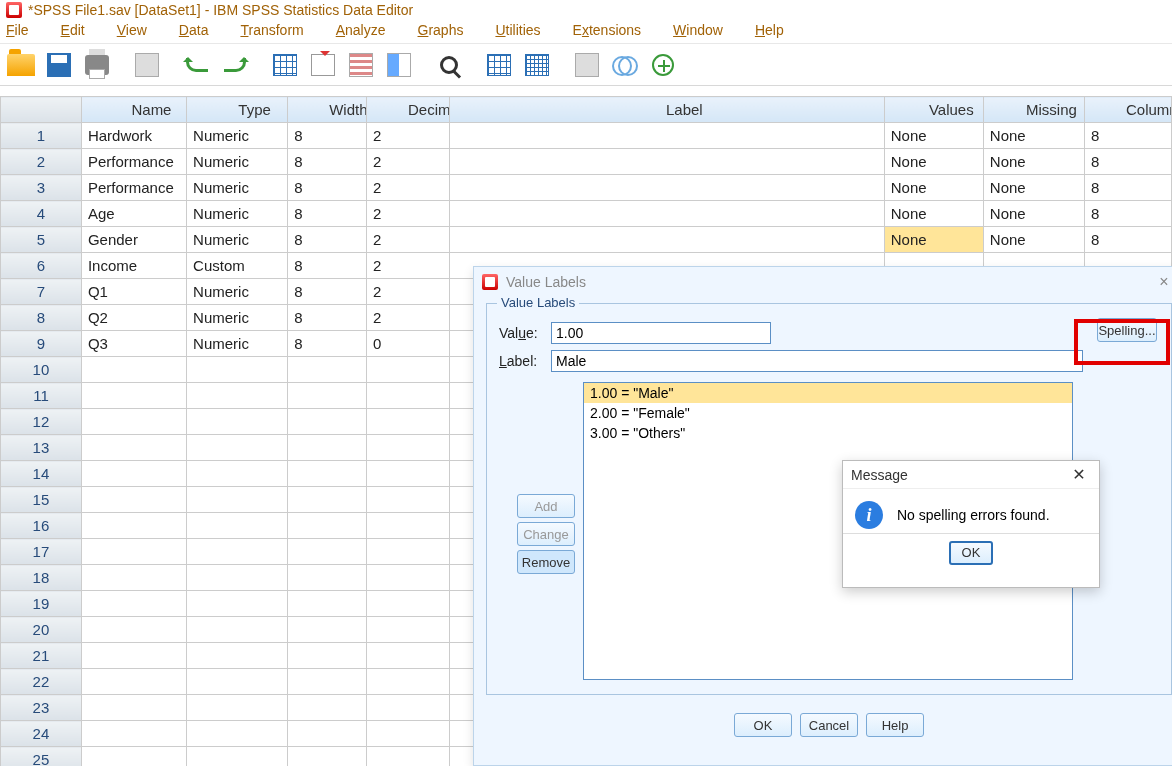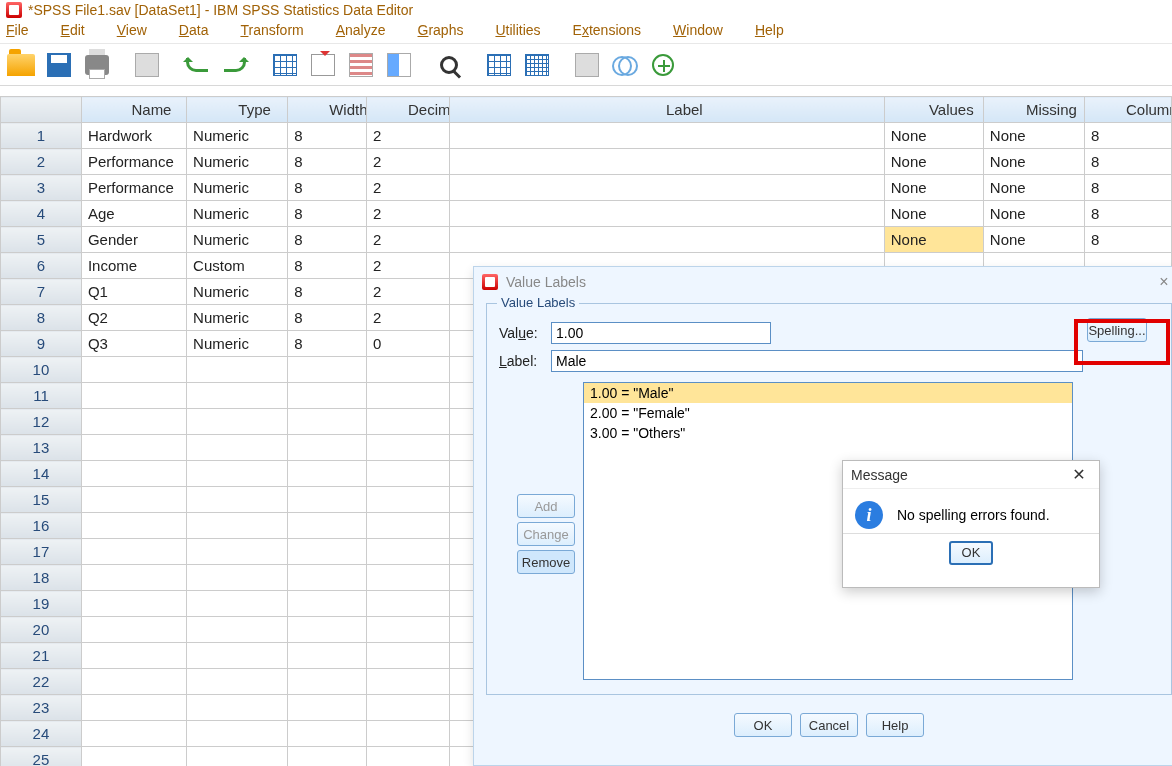--- a/index.html
+++ b/index.html
@@ -67,21 +67,21 @@
 .form-row input { border:1px solid #5b8fc5; height:22px; padding:0 4px; font-size:14px; background:#fff; }
 .val-input { width: 220px; }
 .lbl-input { width: 532px; }
 .listbox { position:absolute; left:96px; top:78px; width:490px; height:298px; background:#fff; border:1px solid #5b8fc5; overflow:auto; font-size:14px; }
 .listbox .item { padding:2px 6px; }
 .listbox .item.sel { background:#ffe599; }
 .side-btns { position:absolute; left:30px; top:190px; width:58px; display:flex; flex-direction:column; gap:4px; }
 .btn { background: linear-gradient(#f5faff,#dceefd); border:1px solid #7aa9d6; border-radius:3px; height:24px; font-size:13px; color:#333; display:flex;align-items:center;justify-content:center; cursor:default; }
 .btn.disabled { color:#999;text-align:center; }
 .btn.active { background:#cfe7fc; }
-.spelling-btn { position:absolute; right:24px; top:14px; width:60px; }
+.spelling-btn { position:absolute; right:14px; top:14px; width:60px; }
 .red-annot { position:absolute; border:4px solid #e10000; pointer-events:none; }
 .dlg-bottom { height:40px; display:flex; align-items:center; justify-content:center; gap:8px; }
 .dlg-bottom .btn { width:58px; }
 
 
 .msg-dialog { left:826px; top:460px; width:258px; height:128px; background:#fff; border:1px solid #bbb; box-shadow:0 4px 12px rgba(0,0,0,0.2); }
 .msg-dialog .dlg-titlebar { color:#333; height:28px; border-bottom:1px solid #eee; }
 .msg-dialog .dlg-close { color:#333; font-size:16px; }
 .msg-body { display:flex; align-items:center; padding:12px 12px 4px 12px; gap:14px; }
 .info-icon { width:28px;height:28px;border-radius:50%;background:#2b7de0;display:flex;align-items:center;justify-content:center;color:#fff;font-weight:bold;font-family:Georgia,serif;font-style:italic;font-size:18px; }

